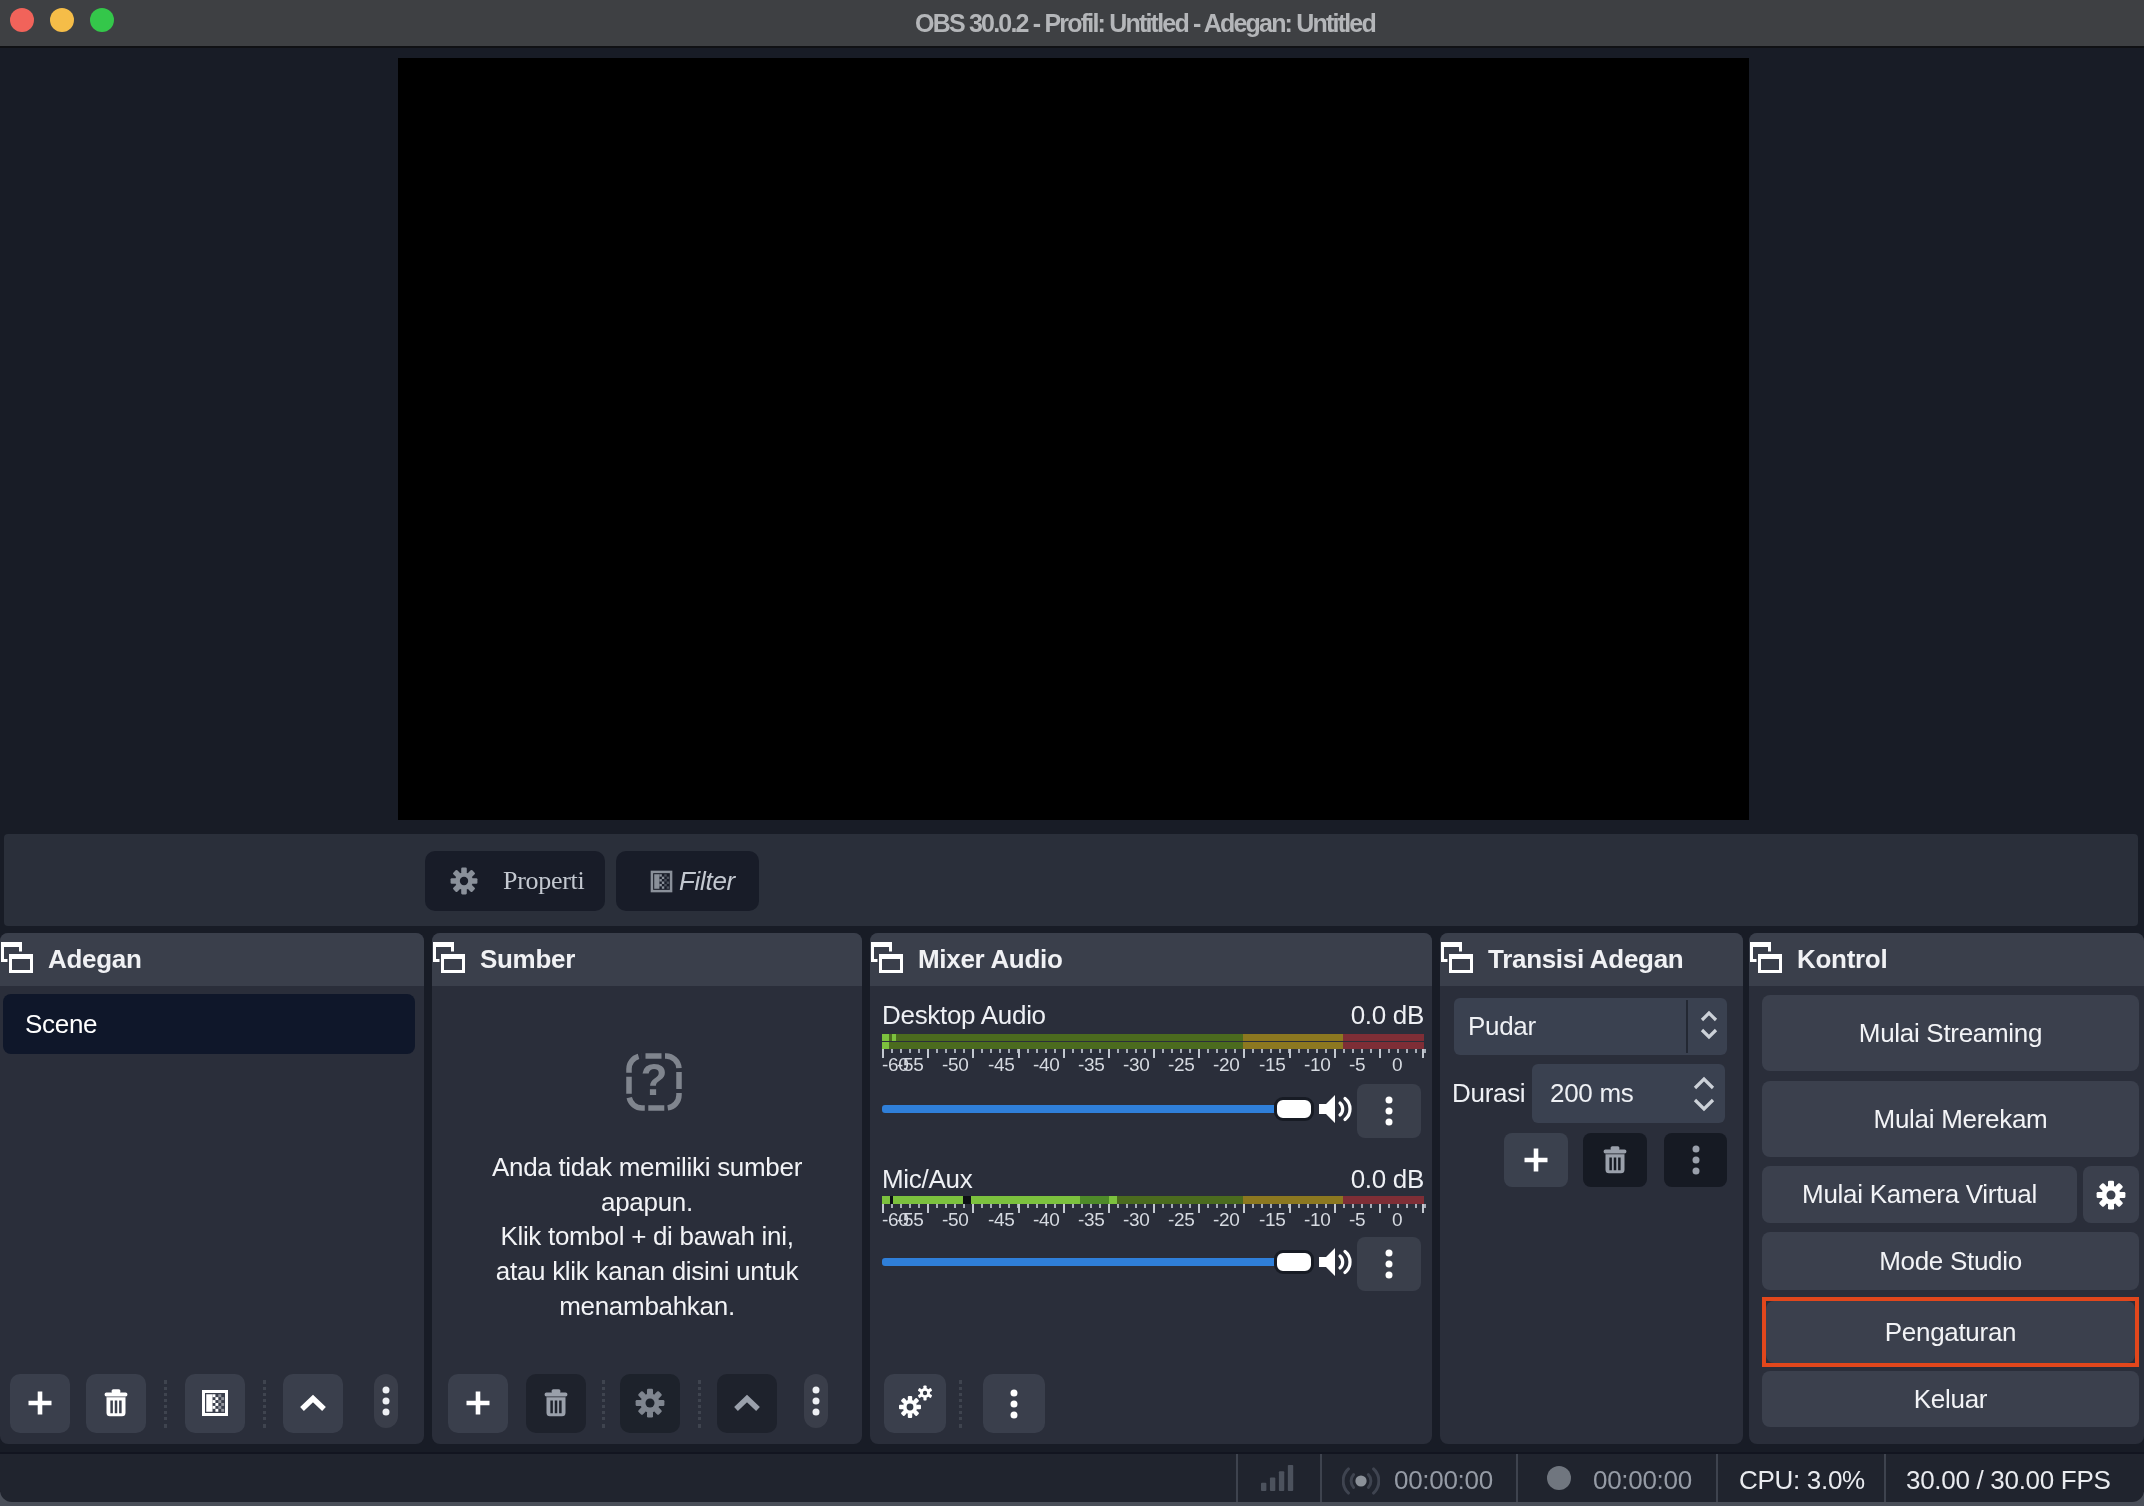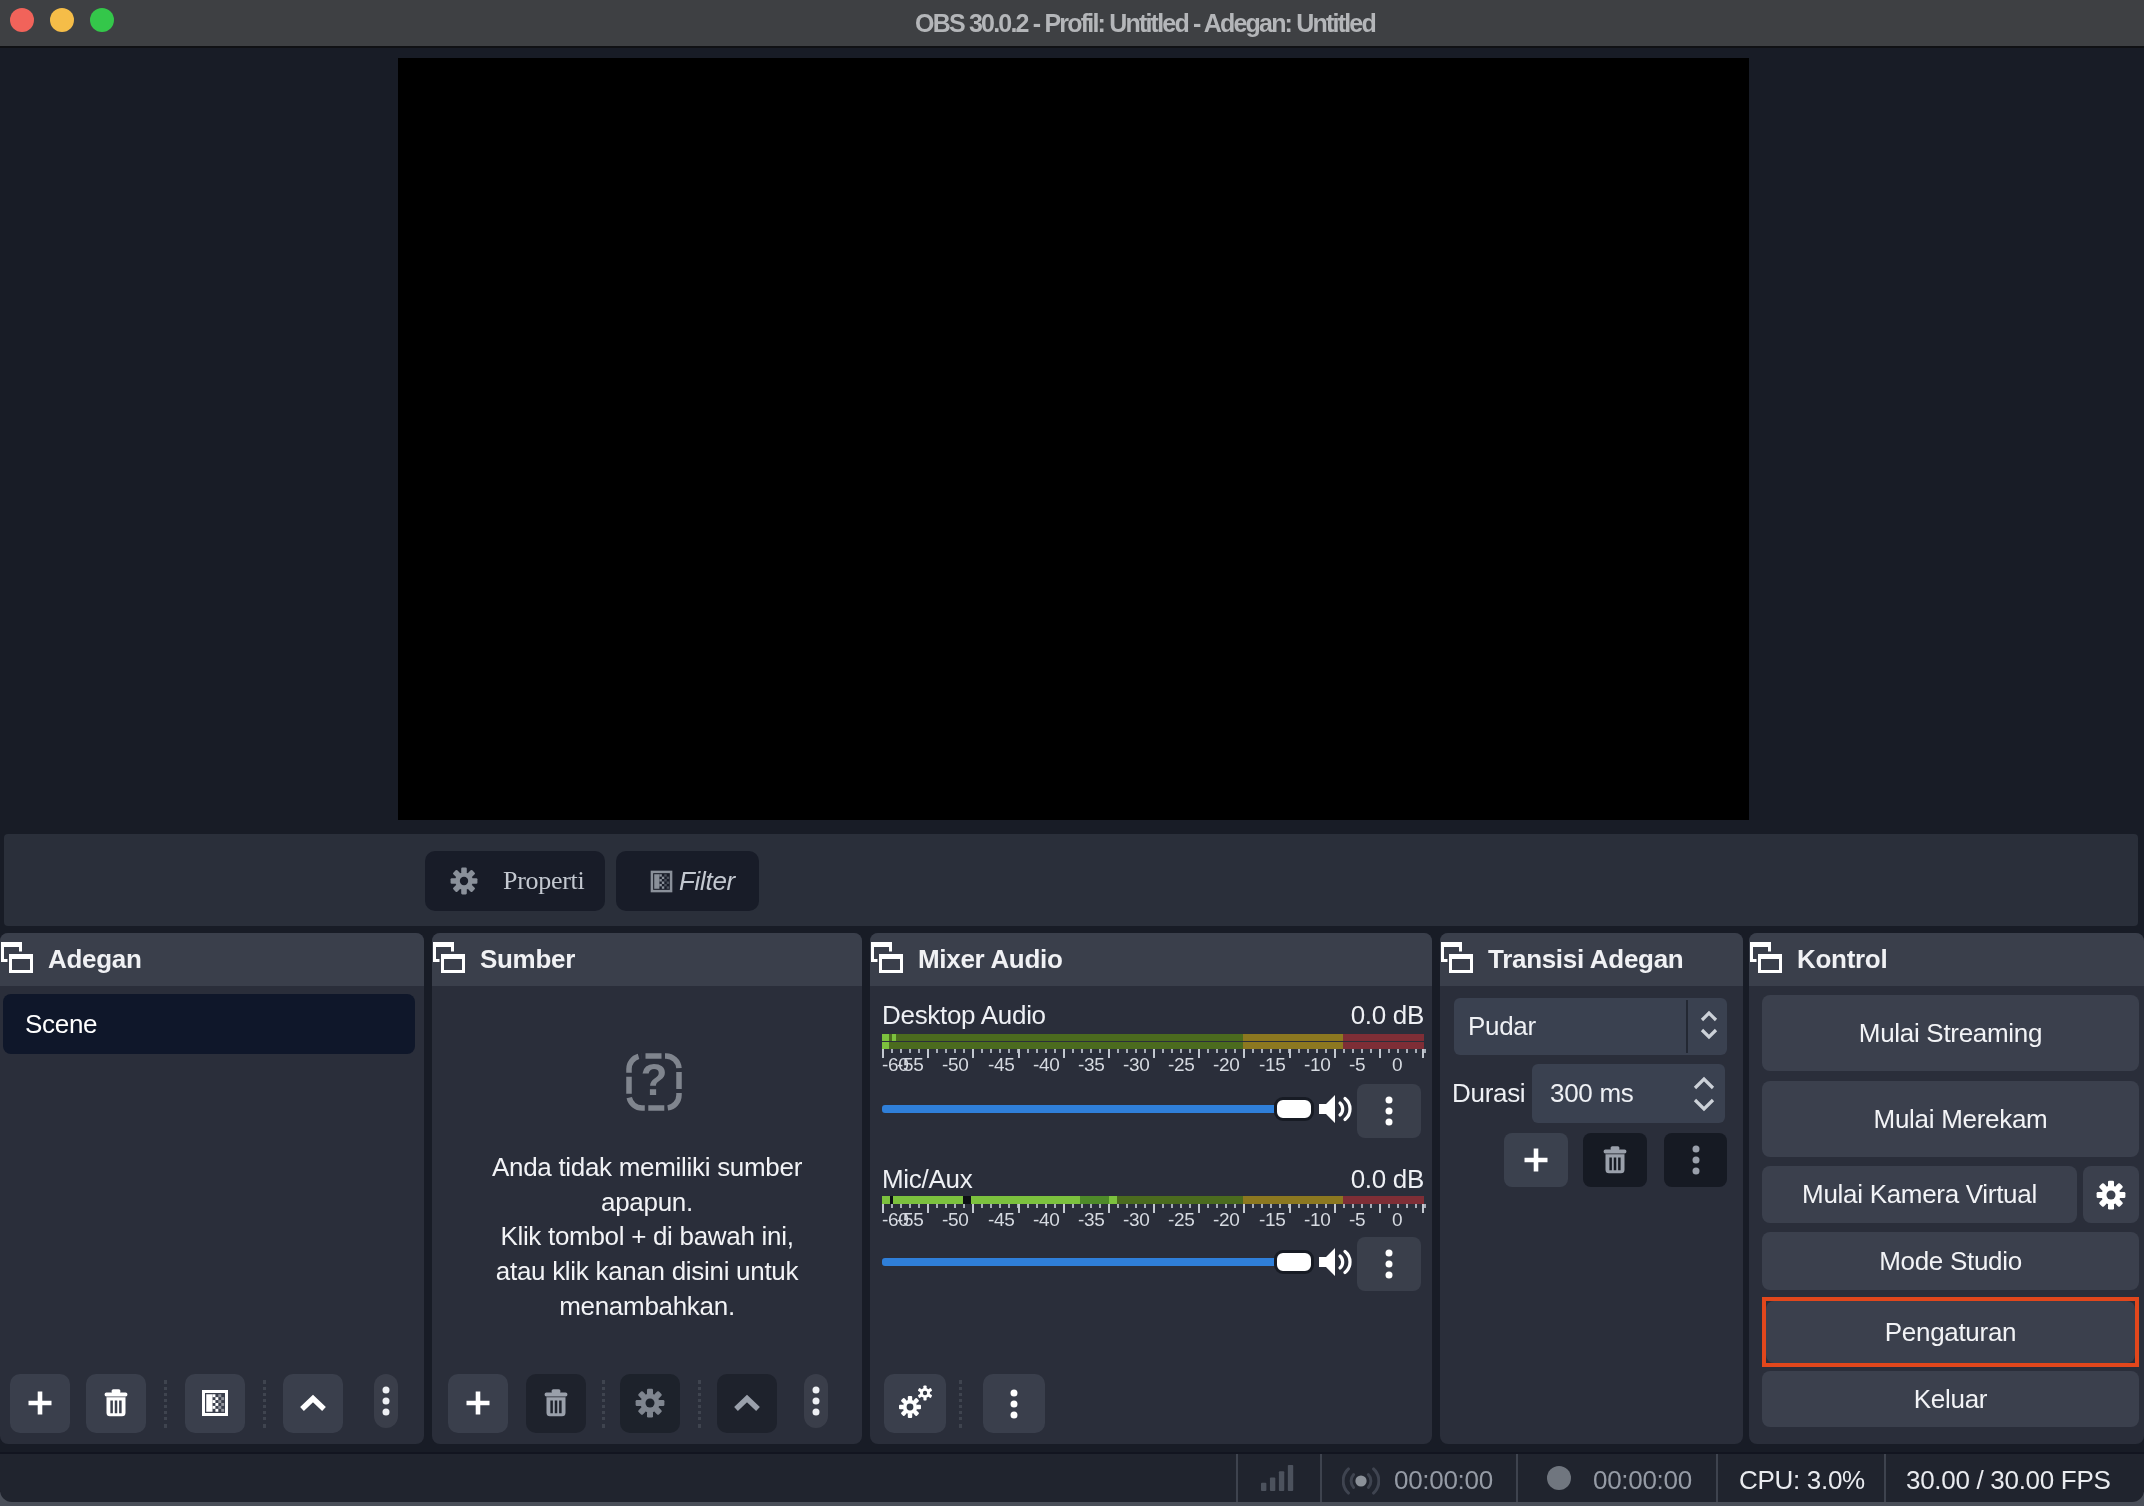--- a/index.html
+++ b/index.html
@@ -435,21 +435,21 @@
 <div class="abs" style="left:1454px; top:998px; width:273px; height:57px; background:#3a4150; border-radius:6px;">
   <span class="abs t" style="left:14px; line-height:57px;">Pudar</span>
   <div class="abs" style="left:232px; top:2px; width:2px; height:53px; background:#232833;"></div>
   <svg class="abs" style="left:242px; top:9px;" width="26" height="36" viewBox="0 0 26 36">
     <path class="chev" d="M6 13 L13 6 L20 13"></path>
     <path class="chev" d="M6 23 L13 30 L20 23"></path>
   </svg>
 </div>
 <div class="abs t" style="left:1452px; top:1064px; line-height:59px;">Durasi</div>
 <div class="abs" style="left:1532px; top:1064px; width:193px; height:59px; background:#3a4150; border-radius:6px;">
-  <span class="abs t" style="left:18px; line-height:59px;">300 ms</span>
+  <span class="abs t" style="left:18px; line-height:59px;">200 ms</span>
   <svg class="abs" style="left:156px; top:7px;" width="32" height="46" viewBox="0 0 32 46">
     <path class="chev" d="M7 17 L16 8 L25 17"></path>
     <path class="chev" d="M7 29 L16 38 L25 29"></path>
   </svg>
 </div>
 <div class="abs" style="left:1504px; top:1133px; width:64px; height:54px; background:#3b414e; border-radius:8px;">
   <svg class="abs" style="left:16px; top:11px;" width="32" height="32" viewBox="0 0 32 32">
     <path d="M16 4.5 V27.5 M4.5 16 H27.5" stroke="#fff" stroke-width="4.6"></path>
   </svg>
 </div>

